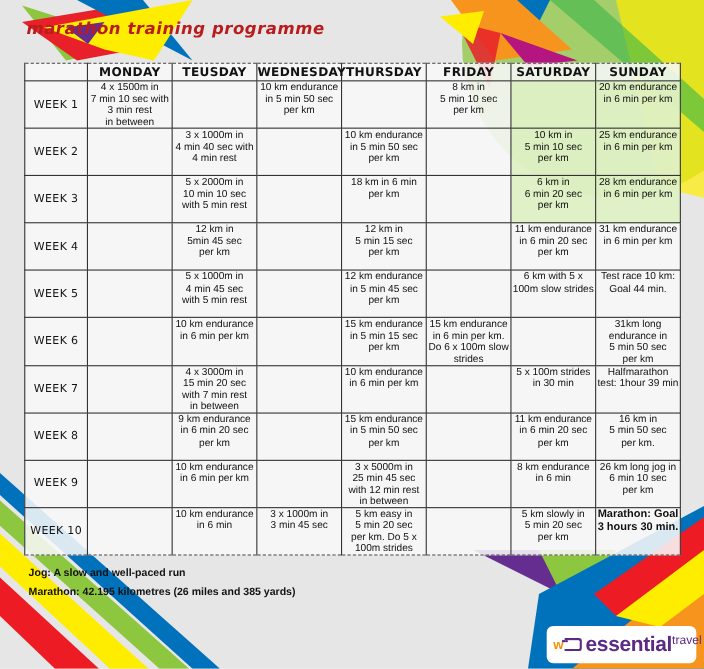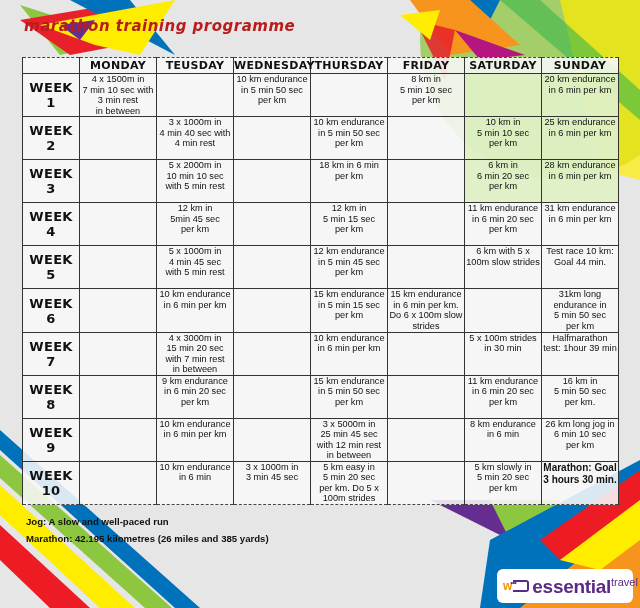--- a/index.html
+++ b/index.html
@@ -20,21 +20,21 @@
   table.plan col.c0 { width: 57px; }
   table.plan col.cd { width: 77px; }
   table.plan th, table.plan td { border: 1px solid #333; }
   table.plan tr:first-child th { border-top: 1.5px dashed #444; }
   table.plan tr:last-child td, table.plan tr:last-child th { border-bottom: 1.5px dashed #444; }
   table.plan th.day {
     height: 16px; font-family: "DejaVu Sans", sans-serif; font-weight: bold; font-size: 11px;
     color: #111; letter-spacing: 0.3px; text-align: center; vertical-align: middle;
   }
   table.plan th.week {
-    font-family: "DejaVu Sans", sans-serif; font-weight: bold; font-size: 13px;
+    font-family: "DejaVu Sans", sans-serif; font-weight: normal; font-size: 10px;
     color: #111; text-align: center; vertical-align: middle; letter-spacing: 0.3px;
   }
   table.plan td {
     height: 43.1px; font-size: 9.2px; line-height: 10.5px; color: #111;
     text-align: center; vertical-align: top; padding: 0 1px; white-space: pre-line;
   }
   table.plan td.tint { background: rgba(205,235,160,0.55); }
   table.plan td.bold { font-weight: bold; font-size: 10px; line-height: 12.5px; }
   .notes { position: absolute; left: 26px; top: 514px; z-index: 3; }
   .notes p { font-weight: bold; font-size: 9.6px; line-height: 16.5px; color: #111; white-space: nowrap; }

